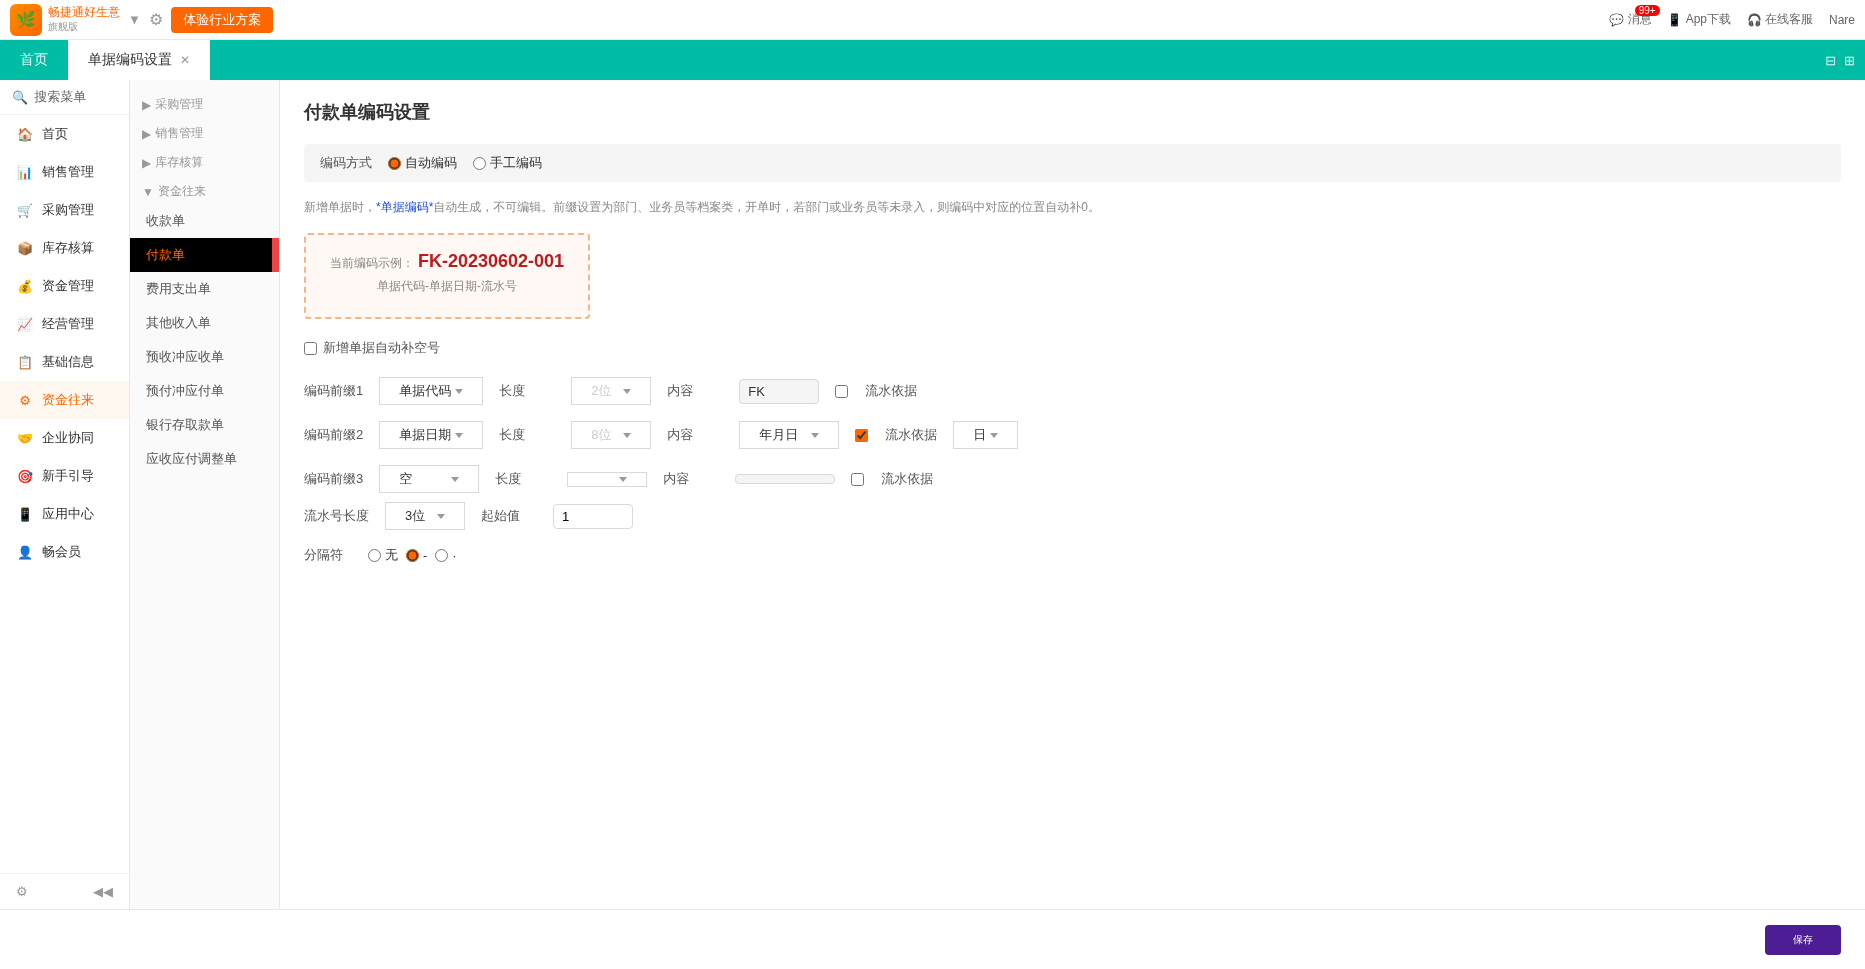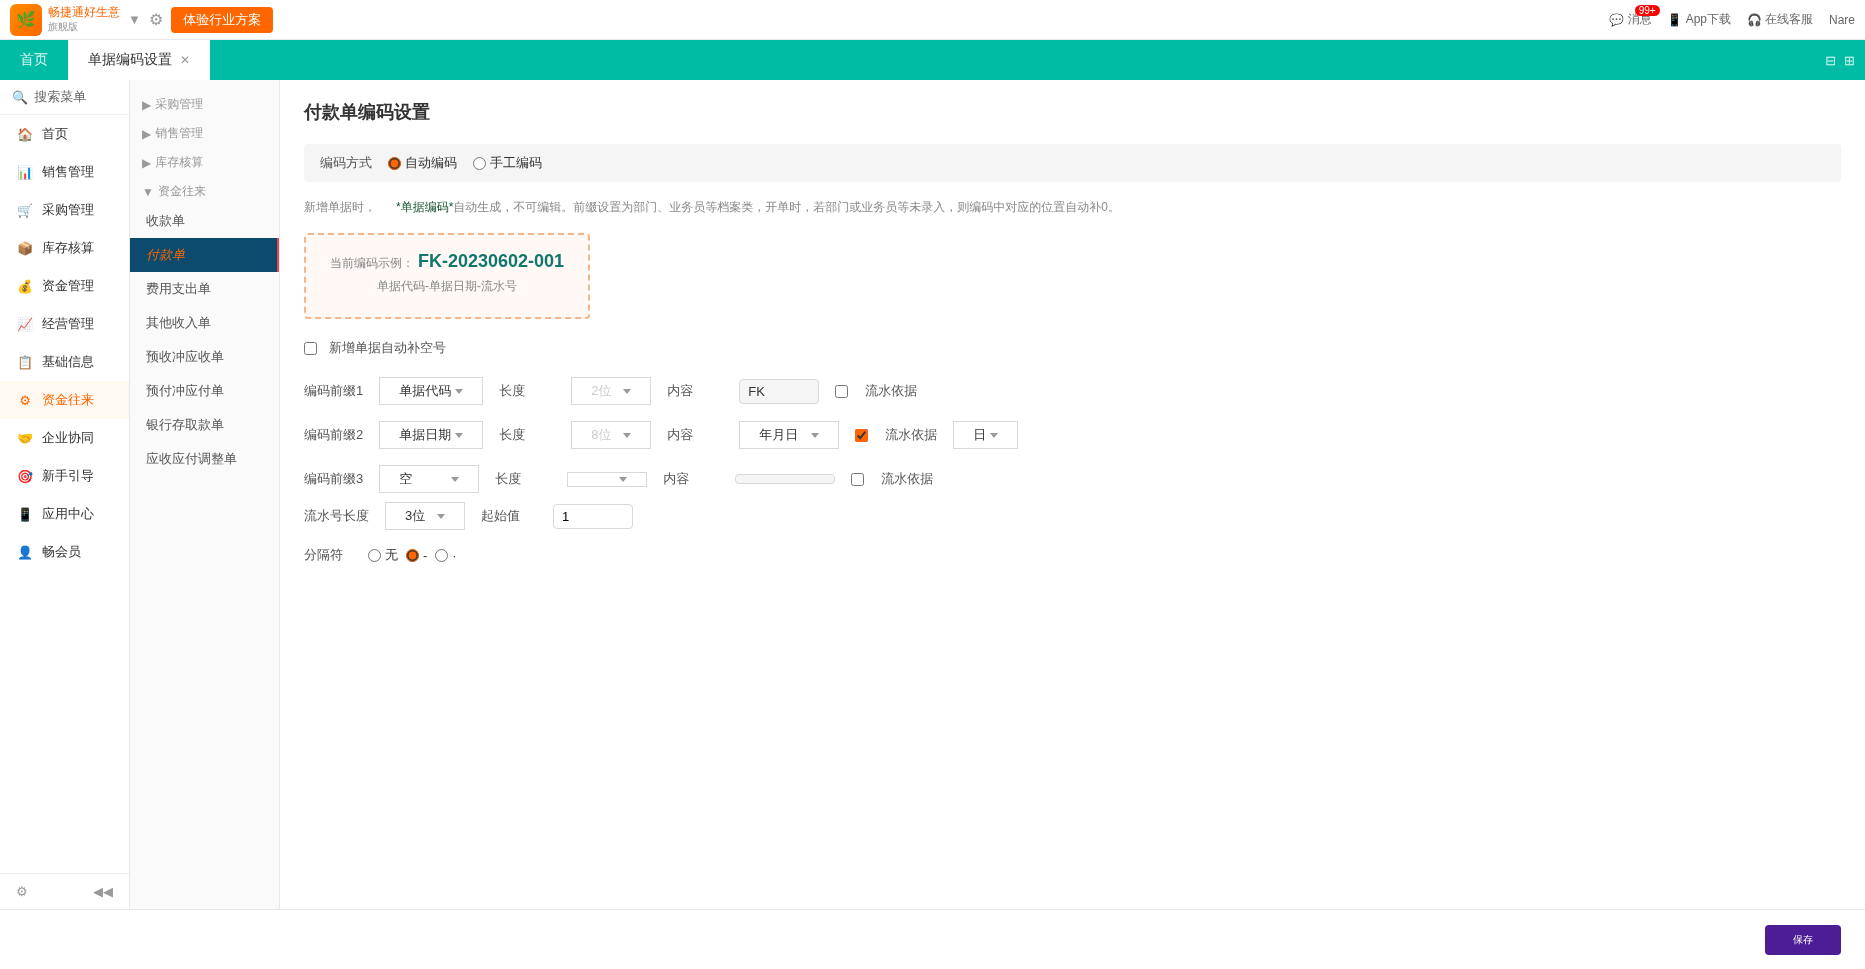--- a/index.html
+++ b/index.html
@@ -118,21 +118,21 @@
     }
     .sub-sidebar-item {
       padding: 8px 16px;
       cursor: pointer;
       color: #555;
       font-size: 13px;
       display: flex;
       align-items: center;
       gap: 4px;
     }
-    .sub-sidebar-item.active { background: #0c4a6e; color: #ff6600; border-right: 2px solid #ef4444; font-style: italic; }
+    .sub-sidebar-item.active { background: #000000; color: #ff6600; border-right: 7px solid #ef4444; }
     .sub-sidebar-group { padding: 8px 12px 4px 12px; color: #999; font-size: 12px; display: flex; align-items: center; gap: 4px; cursor: pointer; }
 
     
     .content-area {
       flex: 1;
       overflow-y: auto;
       padding: 20px 24px;
       background: #fff;
     }
 
@@ -158,39 +158,39 @@
     .radio-item { display: flex; align-items: center; gap: 4px; cursor: pointer; font-size: 13px; }
     .radio-item input[type="radio"] { accent-color: #ff6600; }
 
     
     .info-text {
       color: #888;
       font-size: 12px;
       margin-bottom: 16px;
       line-height: 1.6;
     }
-    .info-text em { color: #14532d; font-style: normal; margin-left: 20px; }
+    .info-text em { color: #1d4ed8; font-style: normal; }
 
     
     .code-preview-box {
       border: 2px dashed #f5b58a;
       background: #fff8f5;
       border-radius: 4px;
       padding: 16px 24px;
       display: inline-block;
       margin-bottom: 20px;
       text-align: center;
     }
     .code-preview-label { color: #888; font-size: 12px; margin-bottom: 6px; }
 
     
     .checkbox-row {
       display: flex;
       align-items: center;
-      gap: 12px;
+      gap: 6px;
       margin-bottom: 20px;
       font-size: 13px;
       color: #555;
     }
     .checkbox-row input[type="checkbox"] { accent-color: #ff6600; }
 
     
     .form-rows { display: flex; flex-direction: column; gap: 16px; }
     .form-row {
       display: flex;
@@ -429,21 +429,21 @@
       </div>
     </div>
 
     
     <div class="info-text">
       新增单据时，<em>*单据编码*</em>自动生成，不可编辑。前缀设置为部门、业务员等档案类，开单时，若部门或业务员等未录入，则编码中对应的位置自动补0。
     </div>
 
     
     <div class="code-preview-box">
-      <div class="code-preview-label">当前编码示例：<span style="color:#0f766e;font-weight:bold;font-size:18px;margin-left:4px;">FK-20230602-001</span></div>
+      <div class="code-preview-label">当前编码示例：<span style="color:#b91c1c;font-weight:bold;font-size:18px;margin-left:4px;">FK-20230602-001</span></div>
       <div class="code-preview-label" style="margin-top:4px;">单据代码-单据日期-流水号</div>
     </div>
 
     
     <div class="checkbox-row">
       <input type="checkbox" style="">
       <span>新增单据自动补空号</span>
     </div>
 
     

